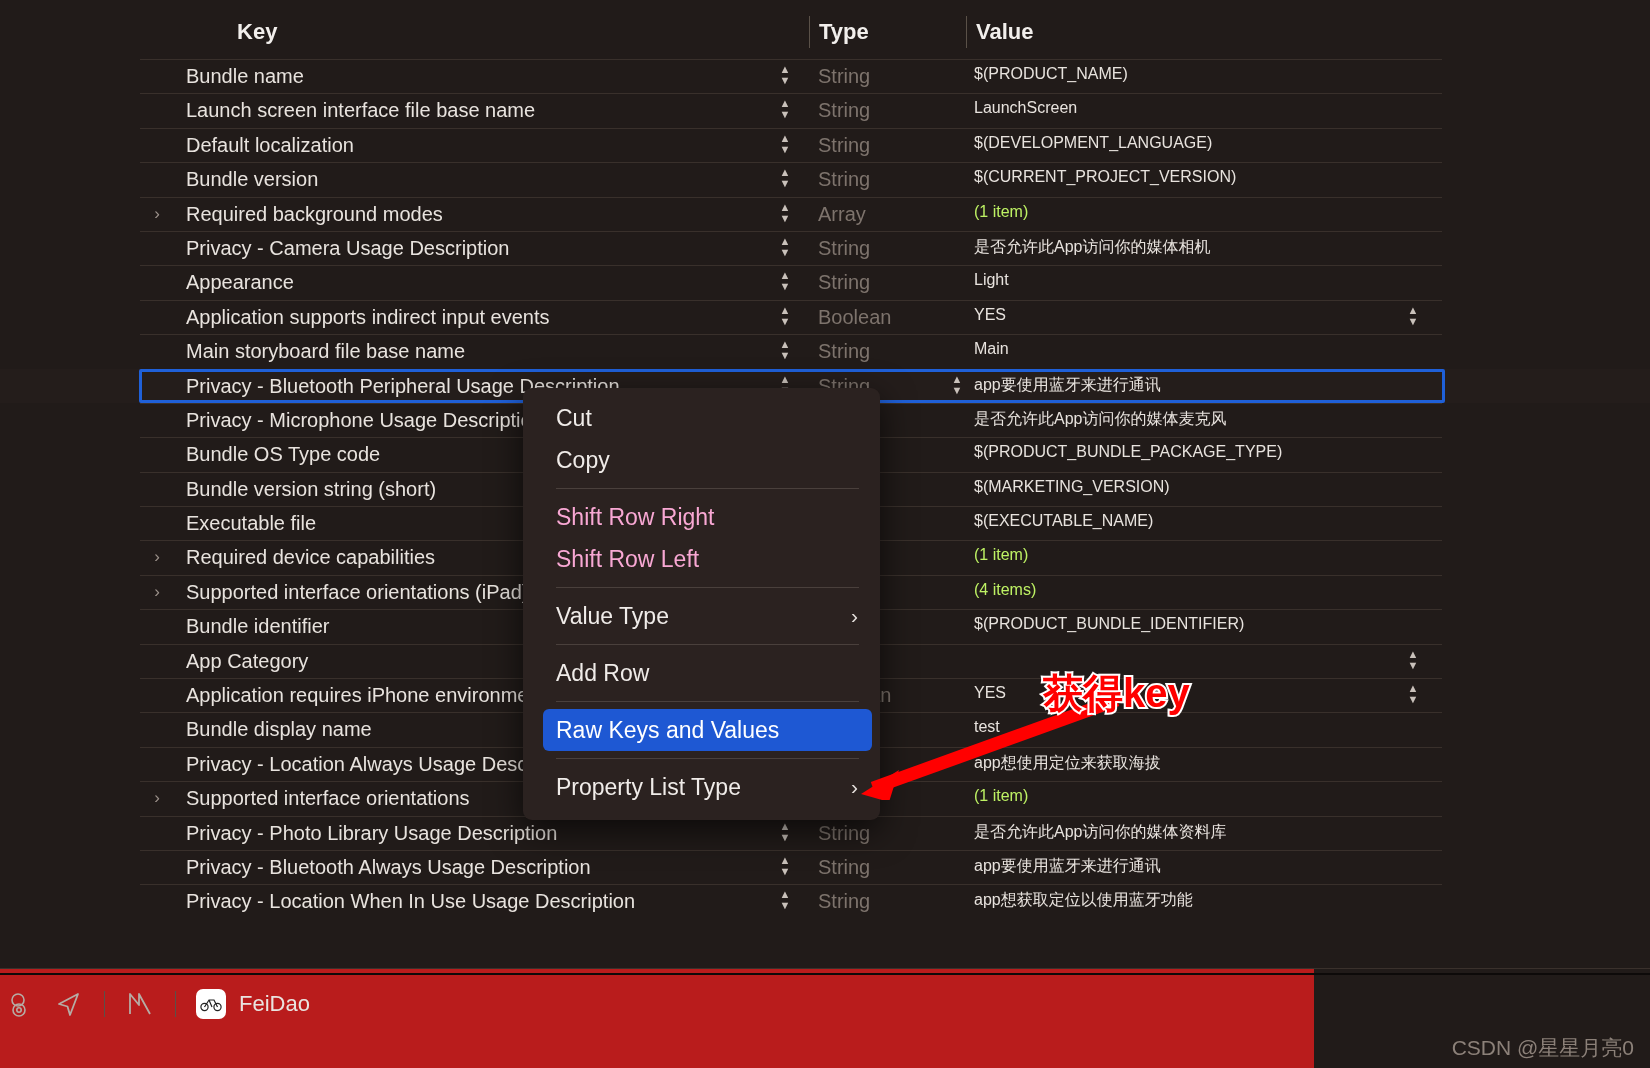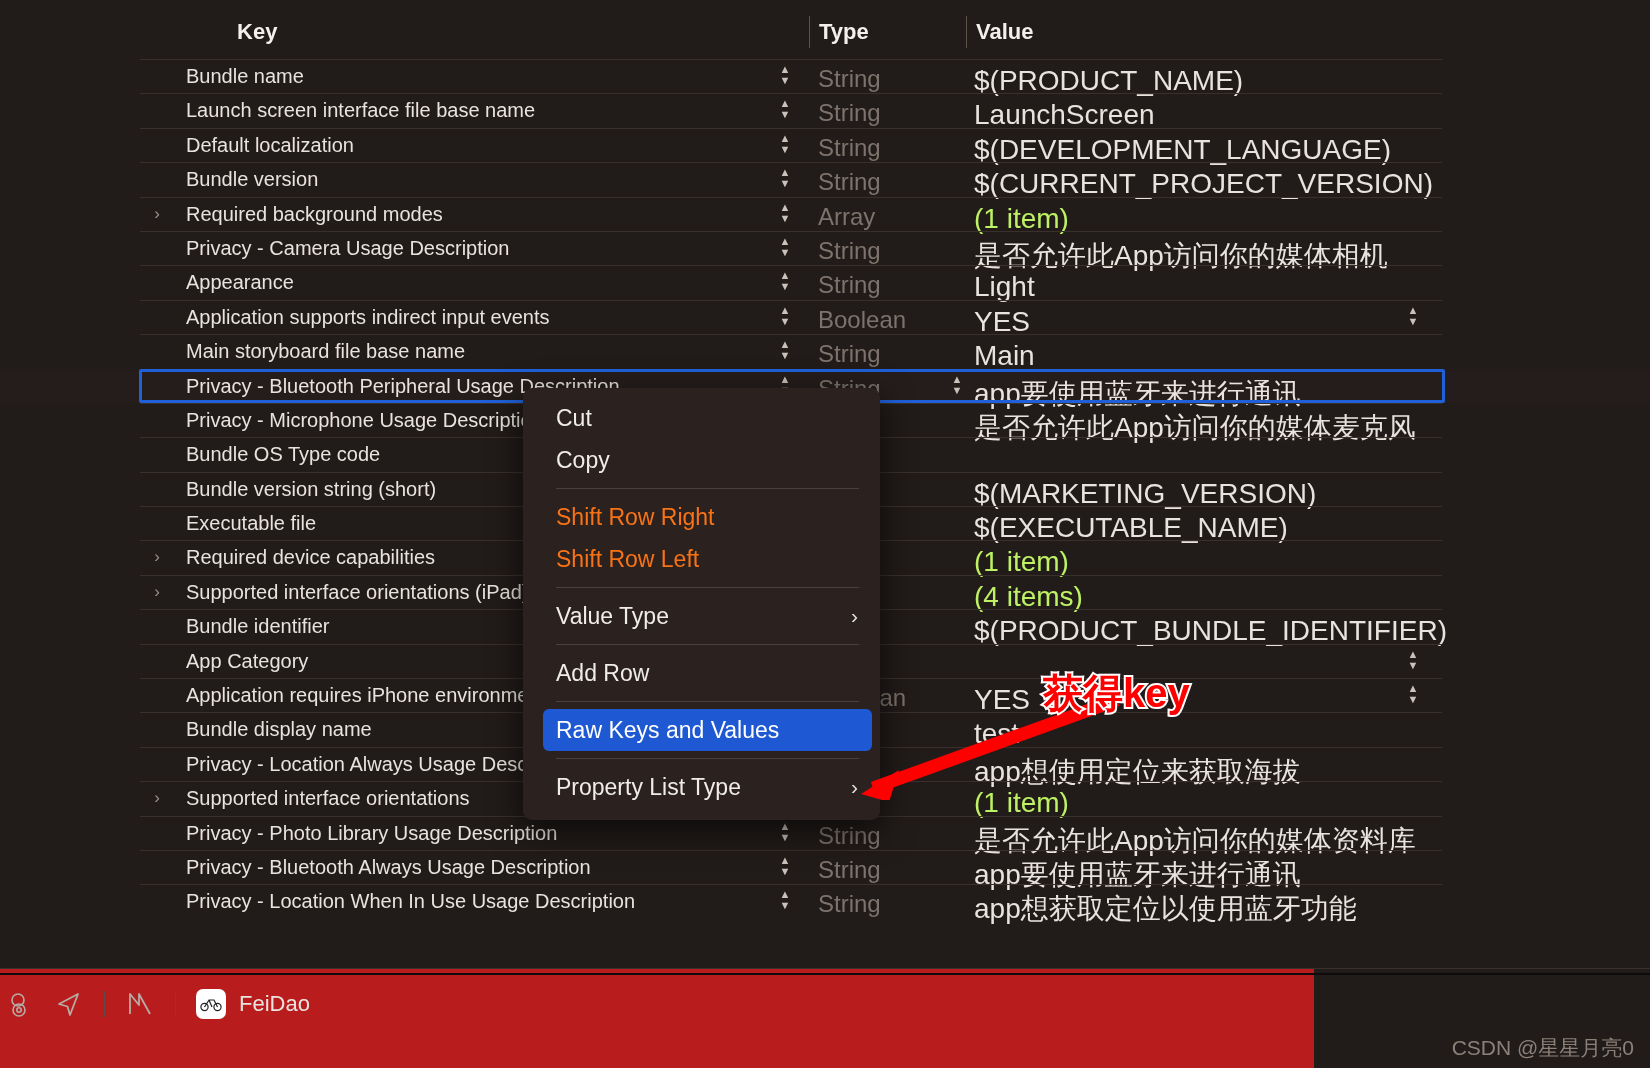--- a/index.html
+++ b/index.html
@@ -111,29 +111,29 @@
     font-size: 11px;
     line-height: 11px;
     text-align: center;
     user-select: none;
   }
   .stepper span { display: block; }
   .cell-type {
     position: absolute;
     left: 818px;
     top: 6px;
-    font-size: 24px;
+    font-size: 20px;
     color: #7d736c;
     white-space: nowrap;
   }
   .cell-value {
     position: absolute;
     left: 974px;
     top: 6px;
-    font-size: 28px;
+    font-size: 16px;
     color: #e8e3de;
     white-space: nowrap;
   }
   .cell-value.dim { color: #bef264; }
   .val-stepper {
     position: absolute;
     left: 1404px;
     top: 5px;
     width: 18px;
     height: 24px;
@@ -188,21 +188,21 @@
   }
   .ctx-item {
     position: relative;
     height: 42px;
     line-height: 42px;
     padding: 0 20px 0 21px;
     font-size: 23px;
     color: #f0ece9;
     white-space: nowrap;
   }
-  .ctx-item.dis { color: #f97316; }
+  .ctx-item.dis { color: #f9a8d4; }
   .ctx-item.hl {
     background: #1e58d3;
     color: #ffffff;
     margin: 0 8px;
     border-radius: 6px;
     padding-left: 13px;
   }
   .ctx-arrow {
     position: absolute;
     right: 22px;
@@ -452,20 +452,21 @@
         <div class="cell-value">是否允许此App访问你的媒体麦克风</div>
       </div>
       <div class="row">
         <div class="row-line"></div>
         <div class="cell-key">Bundle OS Type code</div>
         <div class="stepper">
           <span>▲</span>
           <span>▼</span>
         </div>
         <div class="cell-type">String</div>
+        <div class="cell-value">$(PRODUCT_BUNDLE_PACKAGE_TYPE)</div>
       </div>
       <div class="row">
         <div class="row-line"></div>
         <div class="cell-key">Bundle version string (short)</div>
         <div class="stepper">
           <span>▲</span>
           <span>▼</span>
         </div>
         <div class="cell-type">String</div>
         <div class="cell-value">$(MARKETING_VERSION)</div>

